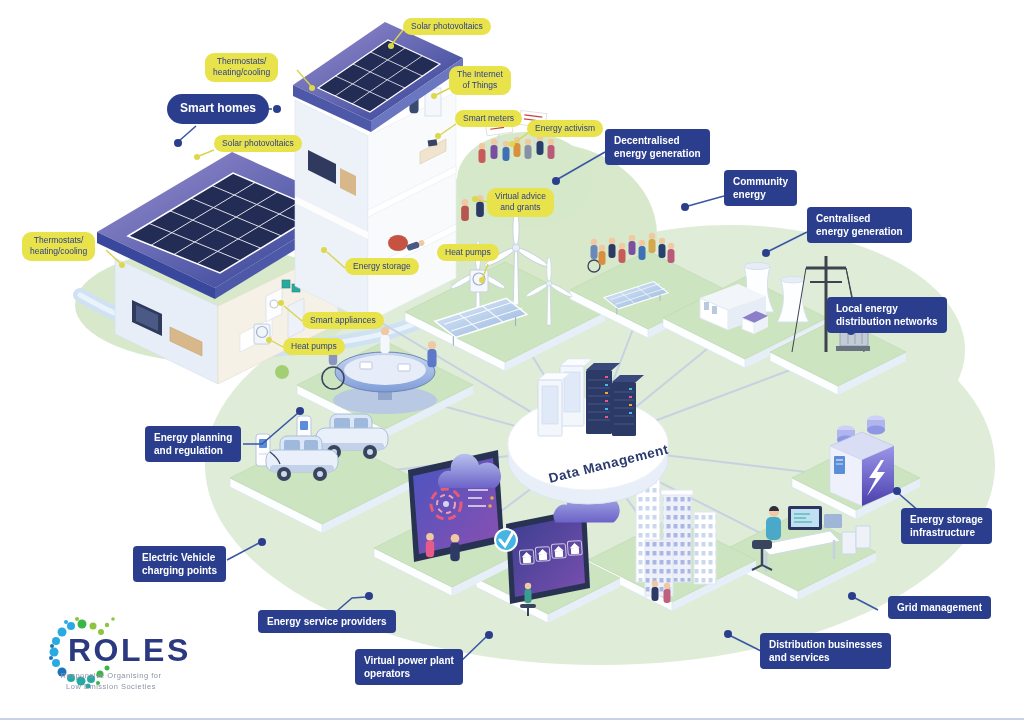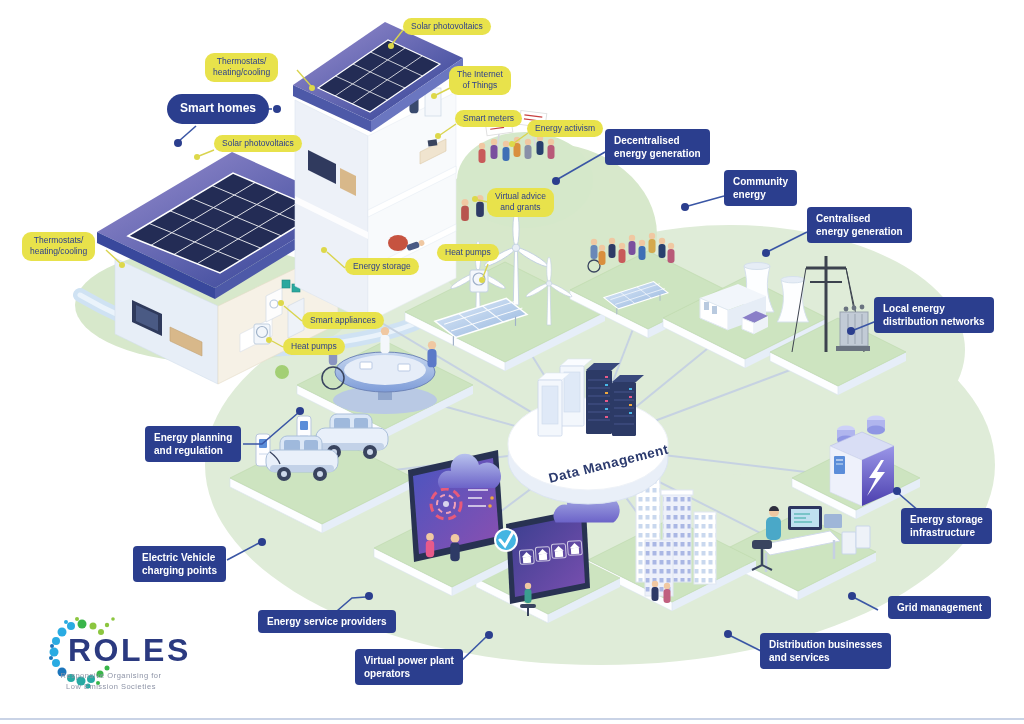--- a/index.html
+++ b/index.html
@@ -536,21 +536,21 @@
 <div class="tag" style="left:302px;top:312px">Smart appliances</div>
 <div class="tag" style="left:283px;top:338px">Heat pumps</div>
 
 <div class="lab pill" style="left:167px;top:94px">Smart homes</div>
 <div class="lab" style="left:605px;top:129px">Decentralised
 energy generation</div>
 <div class="lab" style="left:724px;top:170px">Community
 energy</div>
 <div class="lab" style="left:807px;top:207px">Centralised
 energy generation</div>
-<div class="lab" style="left:874px;top:297px">Local energy
+<div class="lab" style="left:827px;top:297px">Local energy
 distribution networks</div>
 <div class="lab" style="left:145px;top:426px">Energy planning
 and regulation</div>
 <div class="lab" style="left:133px;top:546px">Electric Vehicle
 charging points</div>
 <div class="lab" style="left:258px;top:610px">Energy service providers</div>
 <div class="lab" style="left:355px;top:649px">Virtual power plant
 operators</div>
 <div class="lab" style="left:901px;top:508px">Energy storage
 infrastructure</div>

